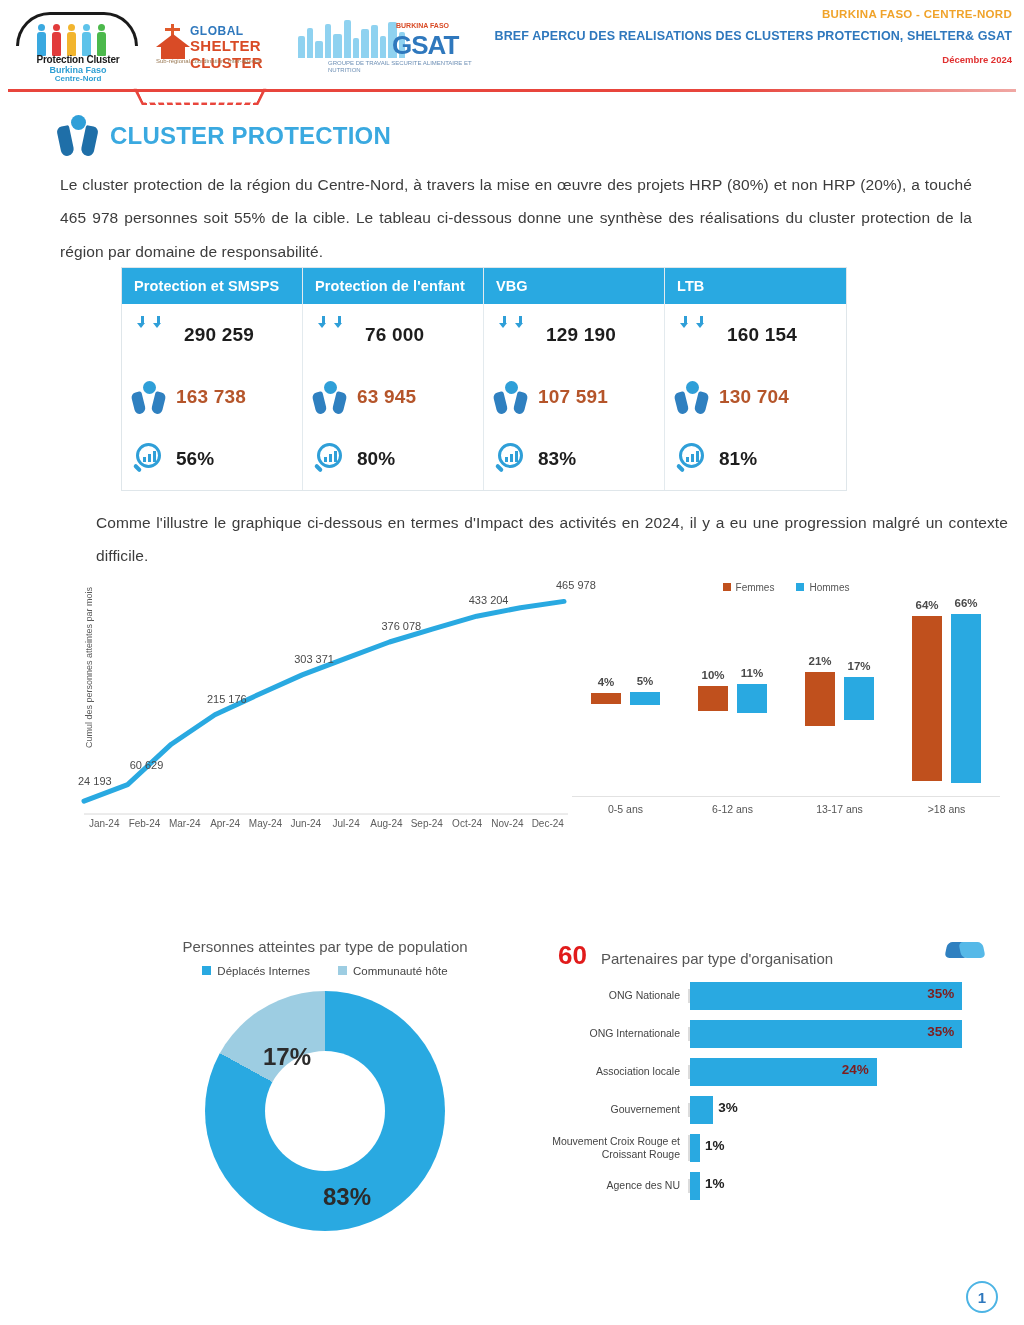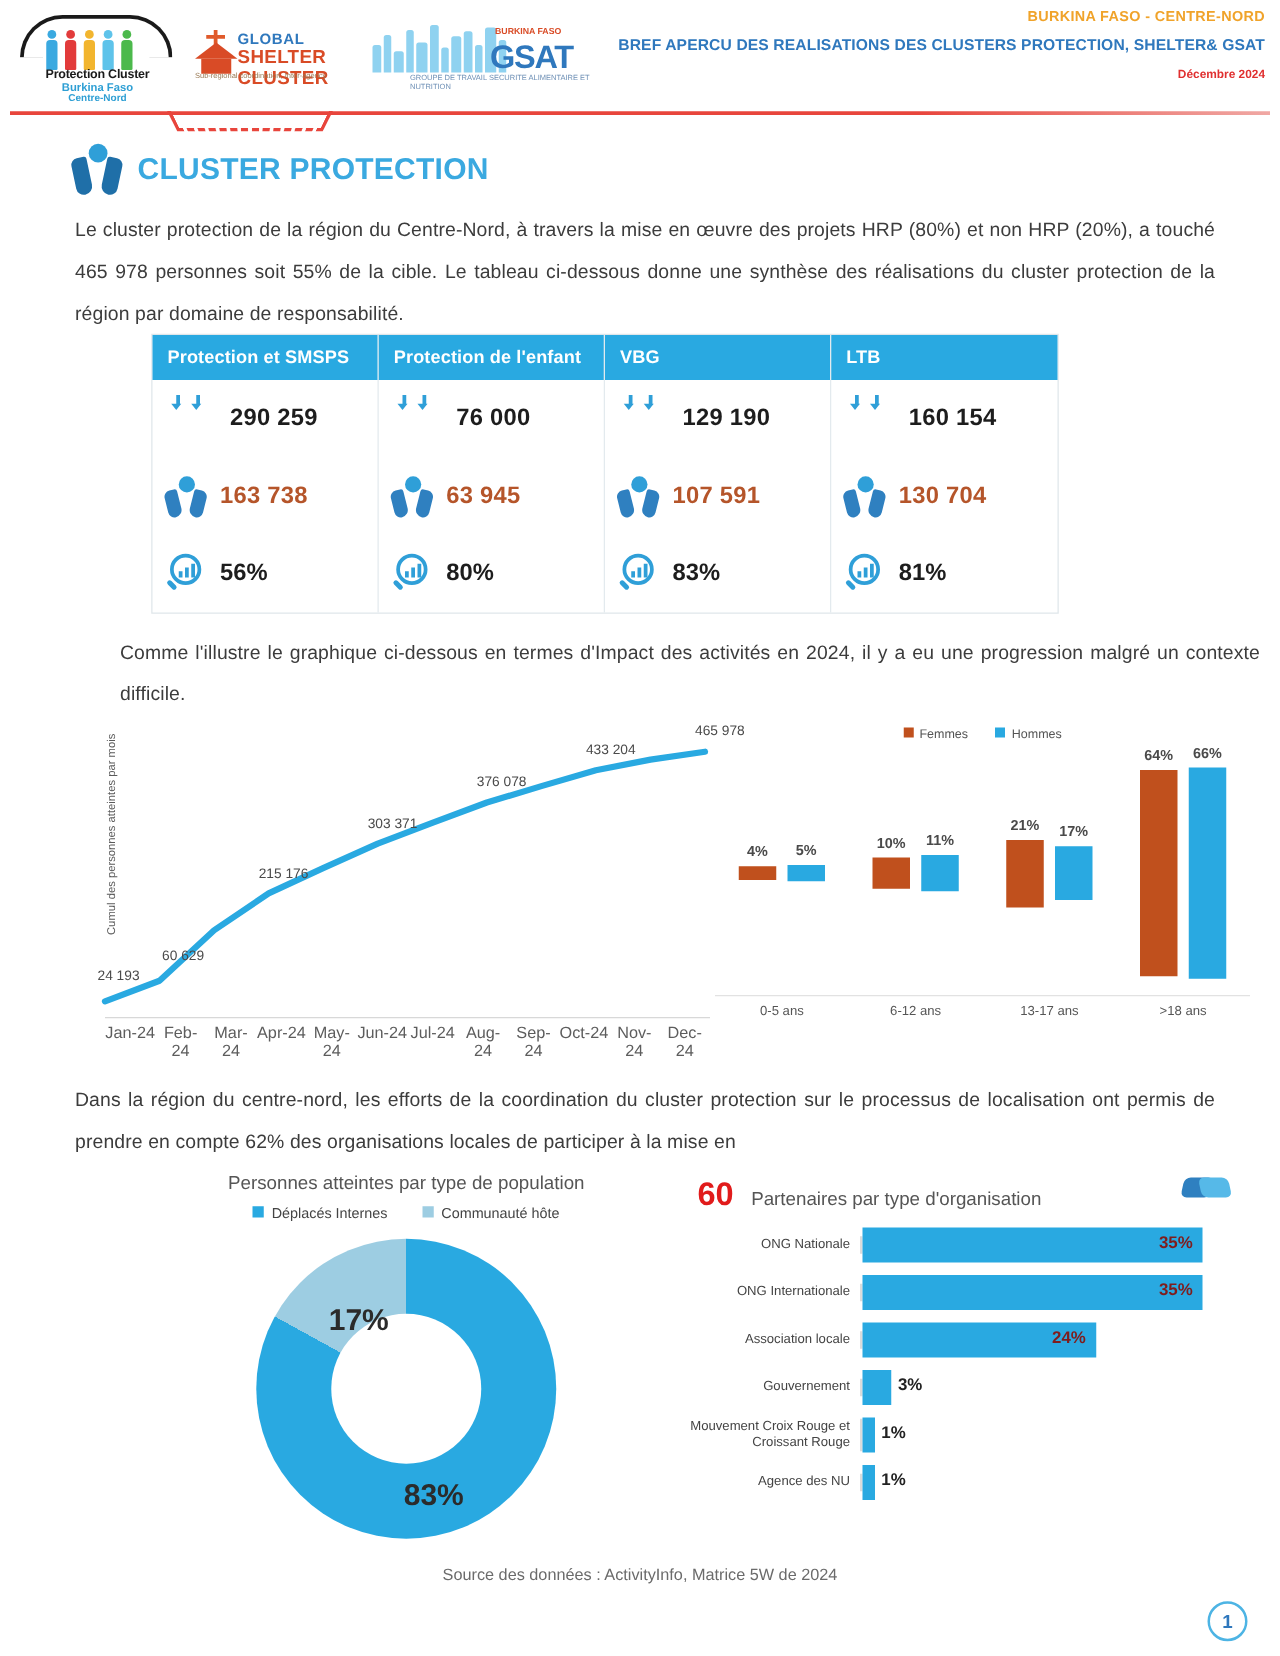--- a/index.html
+++ b/index.html
@@ -117,21 +117,21 @@
   .ico-mag .bars i { display: block; width: 3px; background: #2f9fd8; }
   .ico-mag .handle { position: absolute; left: 1px; top: 25px; width: 9px; height: 4px;
     background: #2f9fd8; border-radius: 2px; transform: rotate(45deg); }
 
   
   .linechart { position: absolute; left: 56px; top: 568px; width: 512px; height: 290px; }
   .lc-ylabel { position: absolute; left: -42px; top: 100px; width: 150px; transform: rotate(-90deg);
     font-size: 9px; color: #5a5a5a; text-align: center; white-space: nowrap; }
   .lc-svg { position: absolute; left: 0; top: 0; }
   .lc-xaxis { position: absolute; left: 28px; top: 250px; width: 484px; display: flex; }
-  .lc-xaxis span { flex: 1; text-align: center; font-size: 13px; color: #5d5d5d; }
+  .lc-xaxis span { flex: 1; text-align: center; font-size: 10px; color: #5d5d5d; }
   .lc-lab { position: absolute; font-size: 11px; color: #4a4a4a; font-weight: 500; white-space: nowrap; }
 
   
   .barchart { position: absolute; left: 572px; top: 578px; width: 428px; height: 280px; }
   .bc-title { text-align: center; font-size: 14px; color: #555; letter-spacing: .2px; }
   .bc-title span:first-child { font-size: 18px; }
   .bc-legend { display: flex; justify-content: center; gap: 22px; margin-top: 4px; font-size: 10px; color: #555; }
   .bc-legend i { display: inline-block; width: 8px; height: 8px; margin-right: 5px; vertical-align: 0px; }
   .bc-plot { position: relative; margin-top: 8px; height: 196px; border-bottom: 1px solid #e2e2e2; display: flex; }
   .bc-group { flex: 1; position: relative; display: flex; align-items: center; justify-content: center; gap: 9px; }
@@ -488,21 +488,20 @@
         </div>
       </div>
     <div class="bc-xaxis" id="bc-xaxis">
         <span>0-5 ans</span>
         <span>6-12 ans</span>
         <span>13-17 ans</span>
         <span>&gt;18 ans</span>
       </div>
   </div>
 
-  <div class="para" id="para3">Dans la région du centre-nord, les efforts de la coordination du cluster protection sur le processus de localisation ont permis de prendre en compte 62% des organisations locales de participer à la mise en</div>
 
   <div class="donut-wrap">
     <div class="donut-title">Personnes atteintes par type de population</div>
     <div class="donut-legend">
       <span><i style="background:#29a9e1"></i><span>Déplacés Internes</span></span>
       <span><i style="background:#9dcde2"></i><span>Communauté hôte</span></span>
     </div>
     <div class="donut" id="donut" style="background: conic-gradient(rgb(41, 169, 225) 0deg, rgb(41, 169, 225) 298.8deg, rgb(157, 205, 226) 298.8deg, rgb(157, 205, 226) 360deg); border-radius: 50%;">
       <div class="hole"></div>
       <div class="p17">17%</div>
@@ -561,16 +560,15 @@
         <div class="pt-row">
           <div class="pt-label">Agence des NU</div>
           <div class="pt-track">
             <div class="pt-fill" style="width: 10px; background: rgb(41, 169, 225);"></div>
             <span class="pt-out" style="left: 15px;">1%</span>
           </div>
         </div>
       </div>
   </div>
 
-  <div class="footer-src">Source des données : ActivityInfo, Matrice 5W de 2024</div>
   <div class="pagenum">1</div>
 
 </div>
 
 </body></html>

